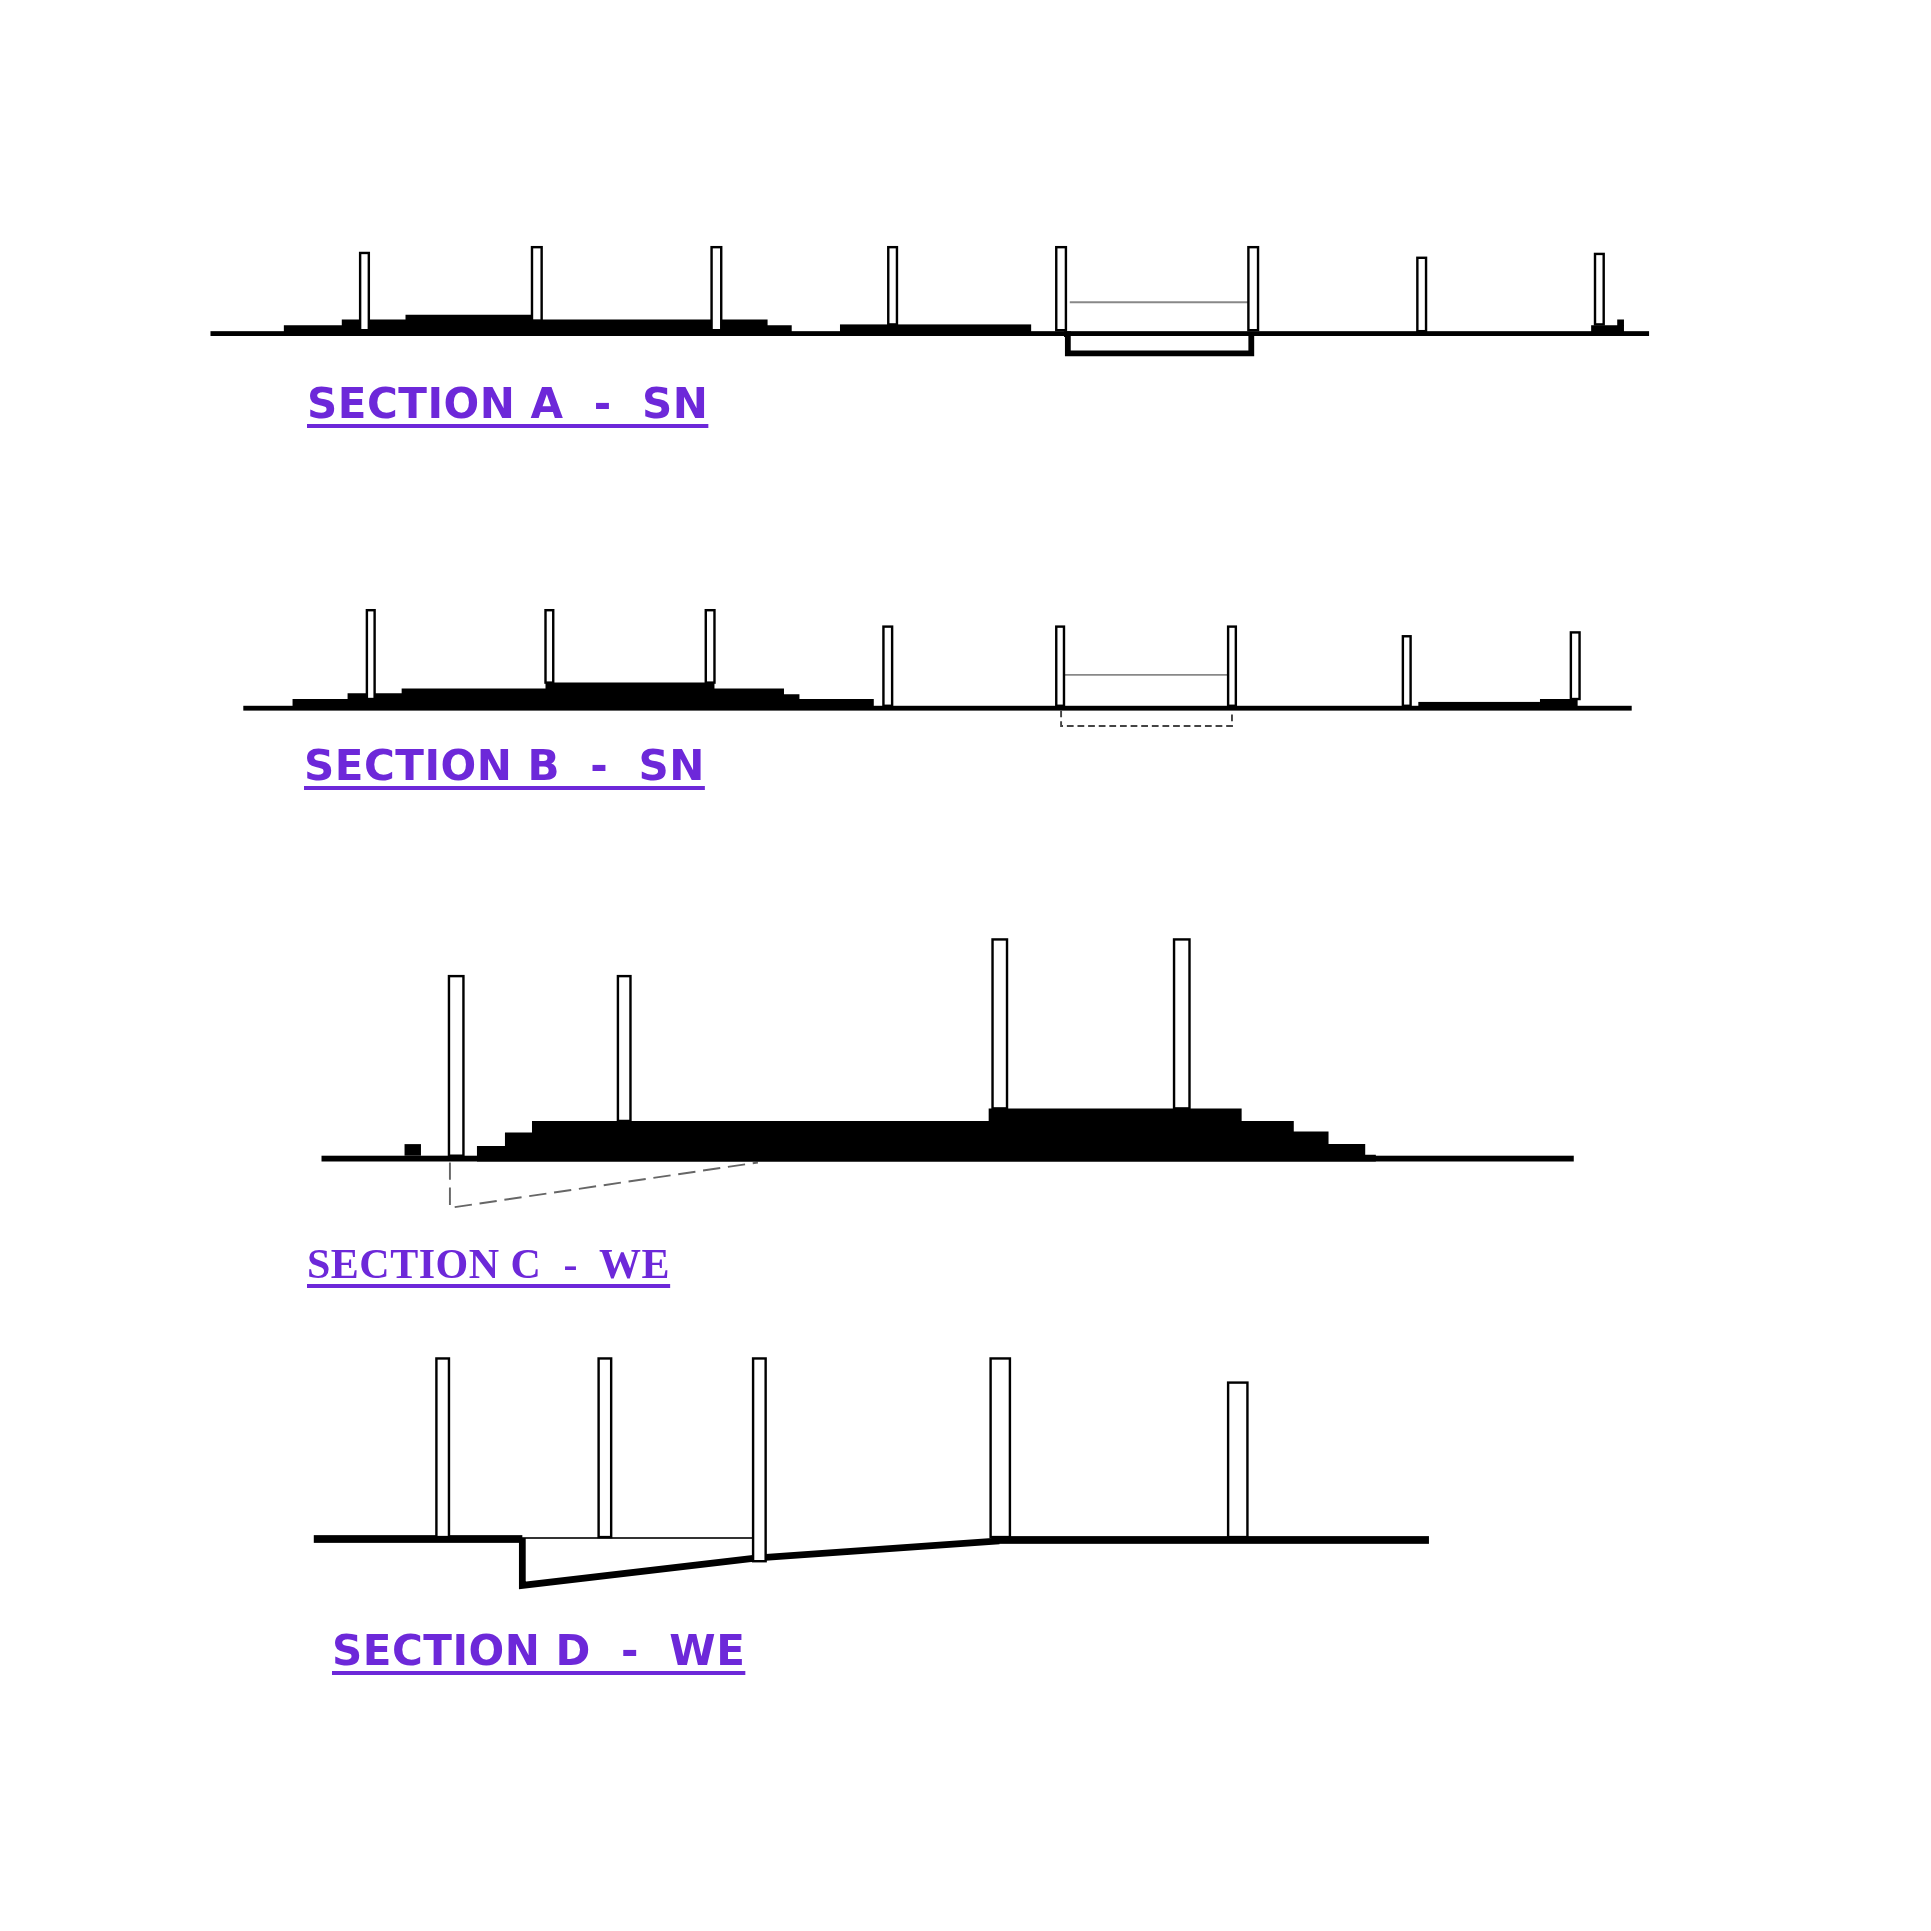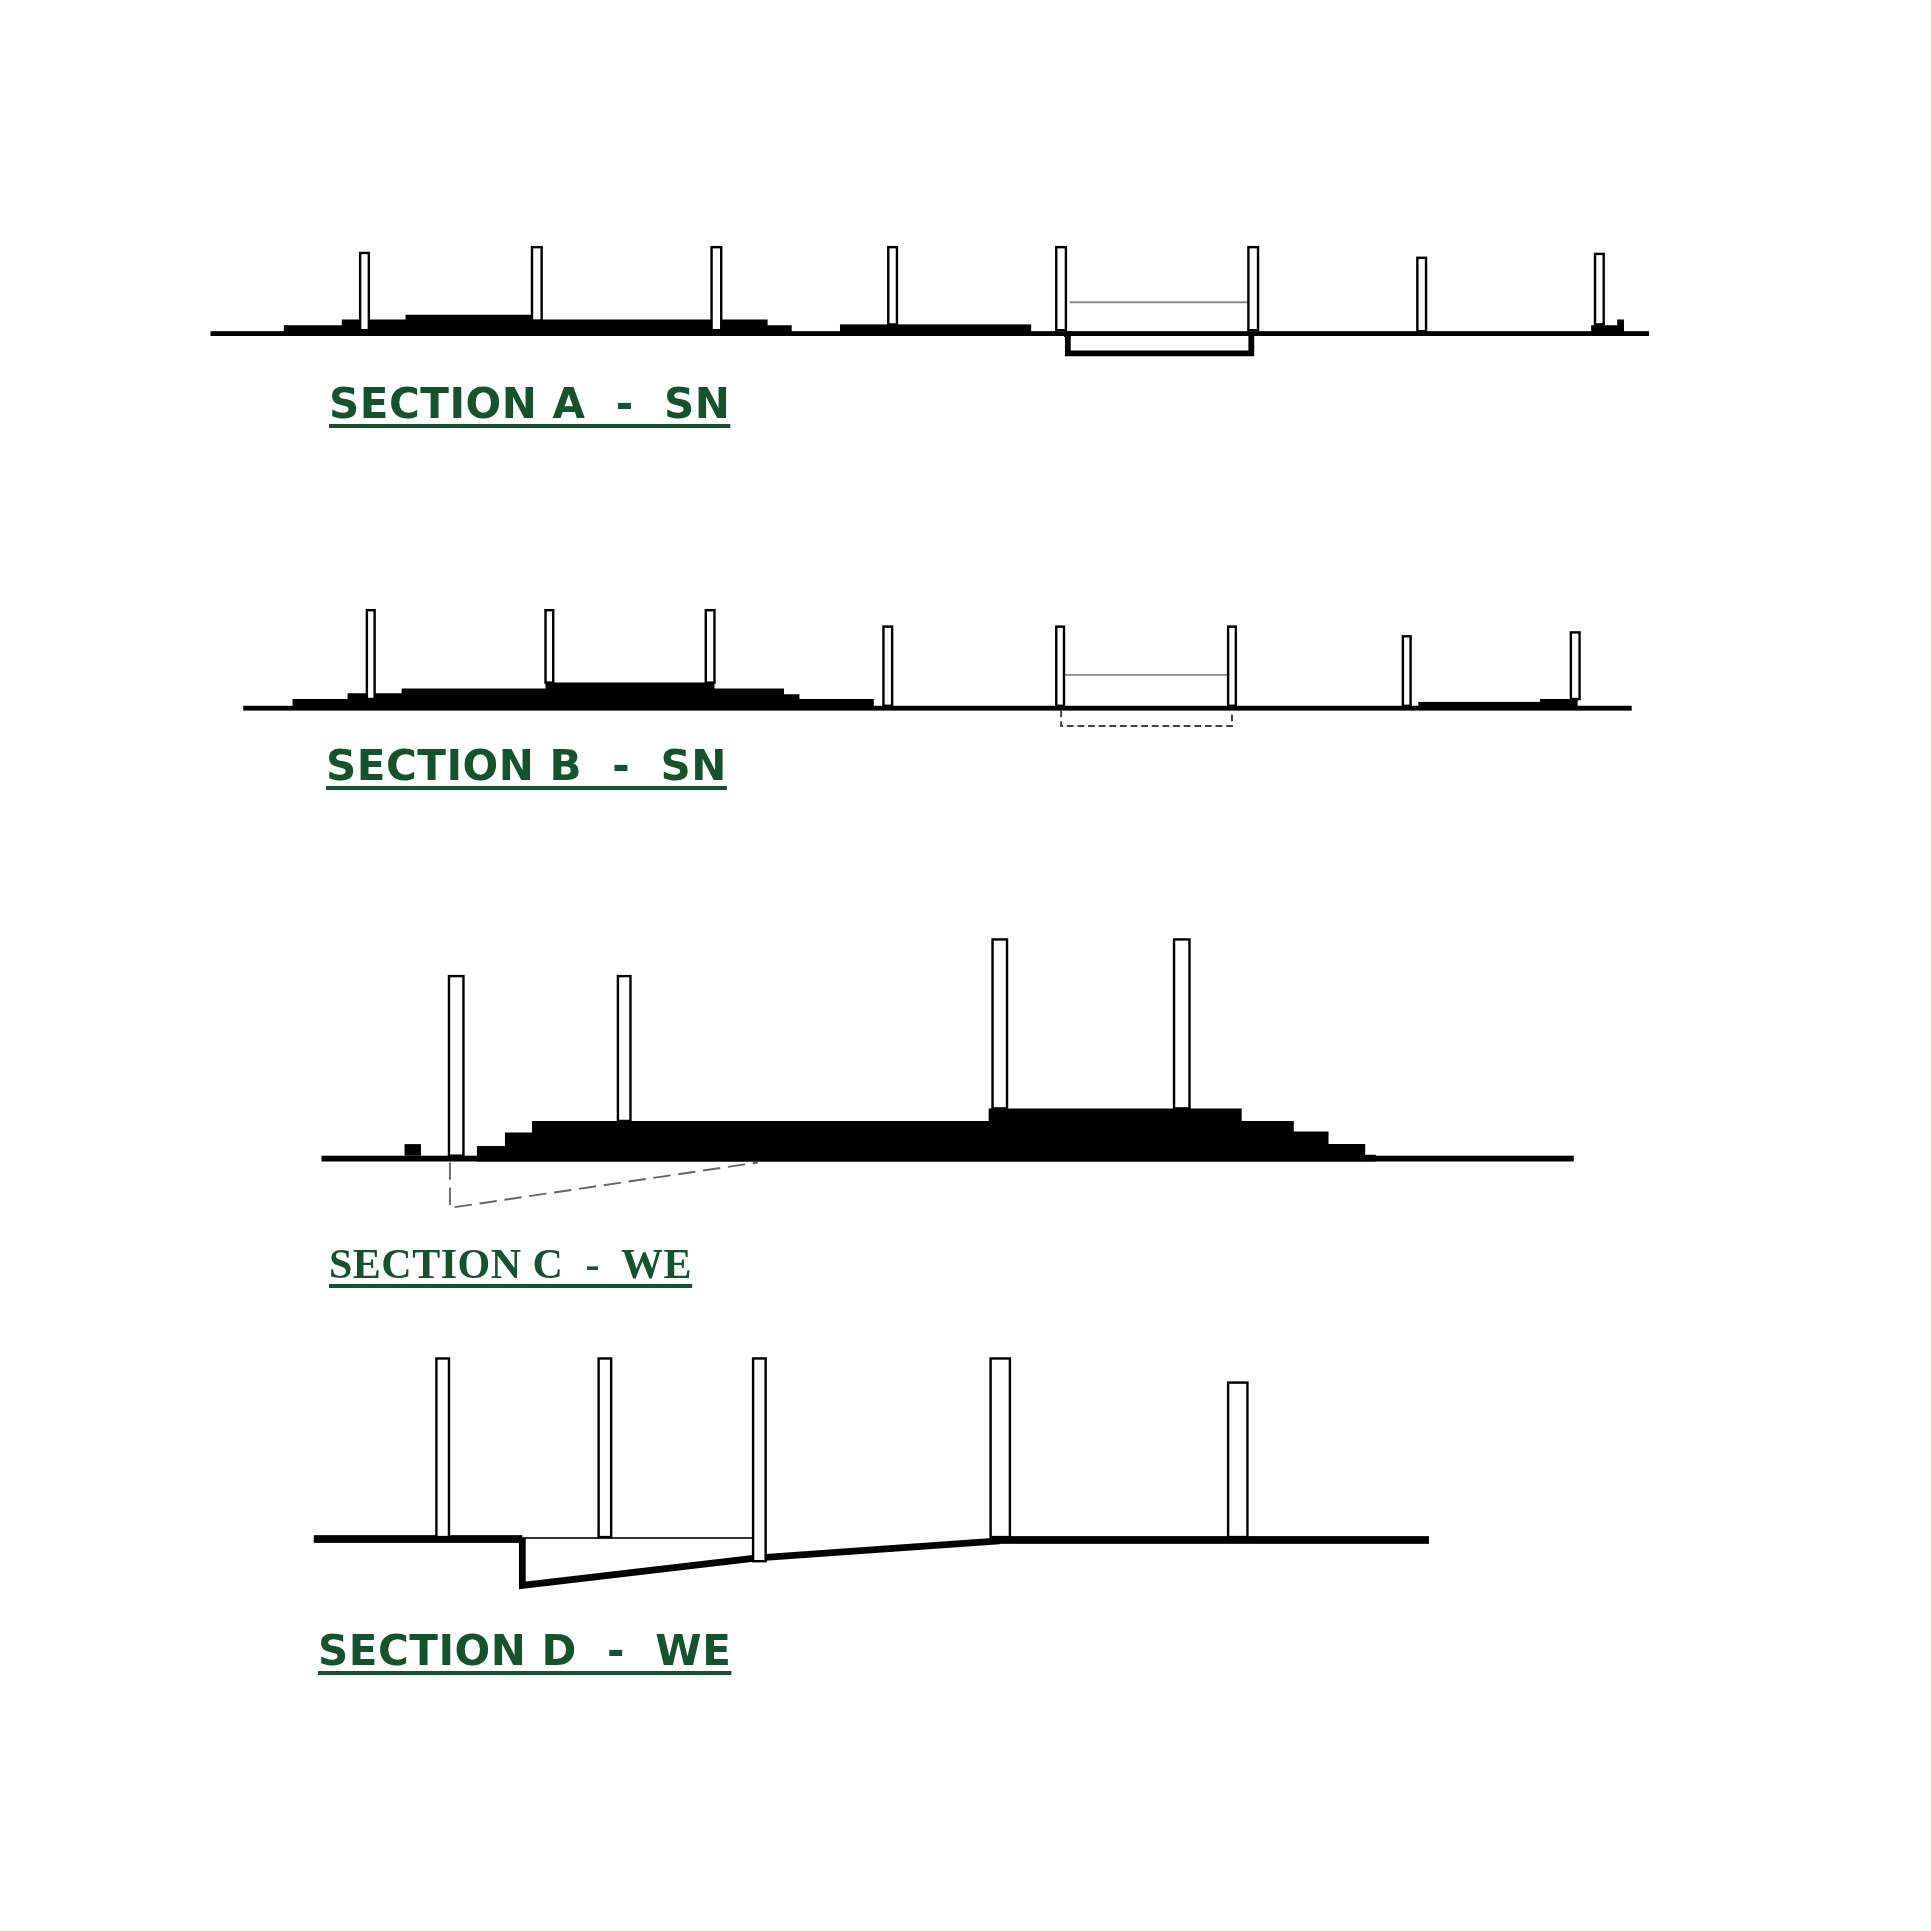--- a/index.html
+++ b/index.html
@@ -3,27 +3,26 @@
 <meta charset="utf-8">
 <style>
   html, body { margin: 0; padding: 0; background: #ffffff; }
   body { width: 1931px; height: 1931px; position: relative; overflow: hidden; }
   svg#drawing { position: absolute; left: 0; top: 0; }
   .label {
     position: absolute;
     font-family: "DejaVu Sans", sans-serif;
     font-weight: bold;
     font-size: 42px;
-    color: #14532d;
+    color: #6d28d9;
     text-decoration: underline;
     text-decoration-thickness: 3.9px;
     text-underline-offset: 5.8px;
     letter-spacing: 0.5px;
     white-space: pre;
-    margin-left: 22px;
   }
 </style>
 </head>
 <body>
 
 <svg id="drawing" width="1931" height="1931" viewBox="0 0 2000 2000">
 
   <g>
 
     <rect x="218" y="343" width="1490" height="5" fill="#000"></rect>
@@ -102,14 +101,14 @@
       <rect x="780" y="1407" width="13" height="210"></rect>
       <rect x="1026" y="1407" width="20" height="185"></rect>
       <rect x="1272" y="1432" width="20" height="160"></rect>
     </g>
   </g>
 </svg>
 
 <div class="label" style="left:307px; top:379px;">SECTION A  -  SN</div>
 <div class="label" style="left:304px; top:741px;">SECTION B  -  SN</div>
 <div class="label" style="left:307px; top:1240px;font-family:Liberation Serif, serif;">SECTION C  -  WE</div>
-<div class="label" style="left:296px; top:1626px;">SECTION D  -  WE</div>
+<div class="label" style="left:332px; top:1626px;">SECTION D  -  WE</div>
 
 
 </body></html>

